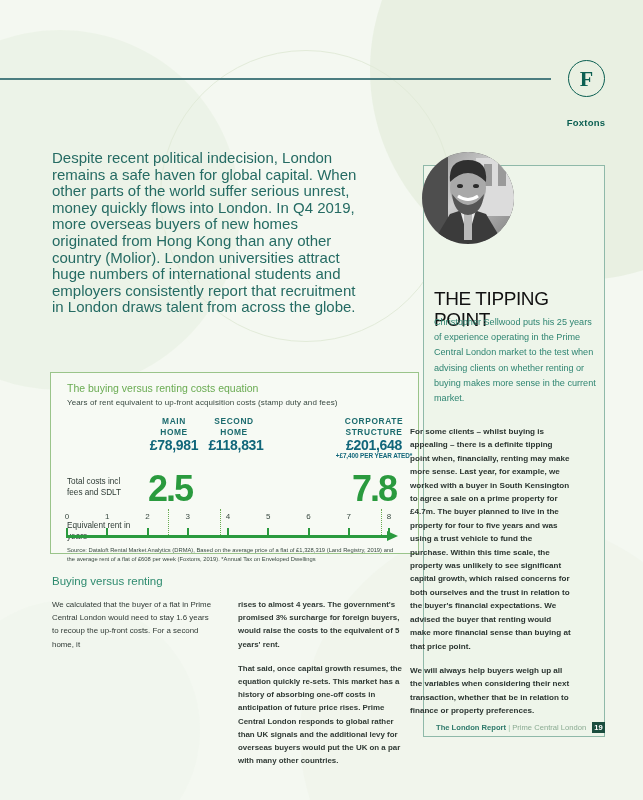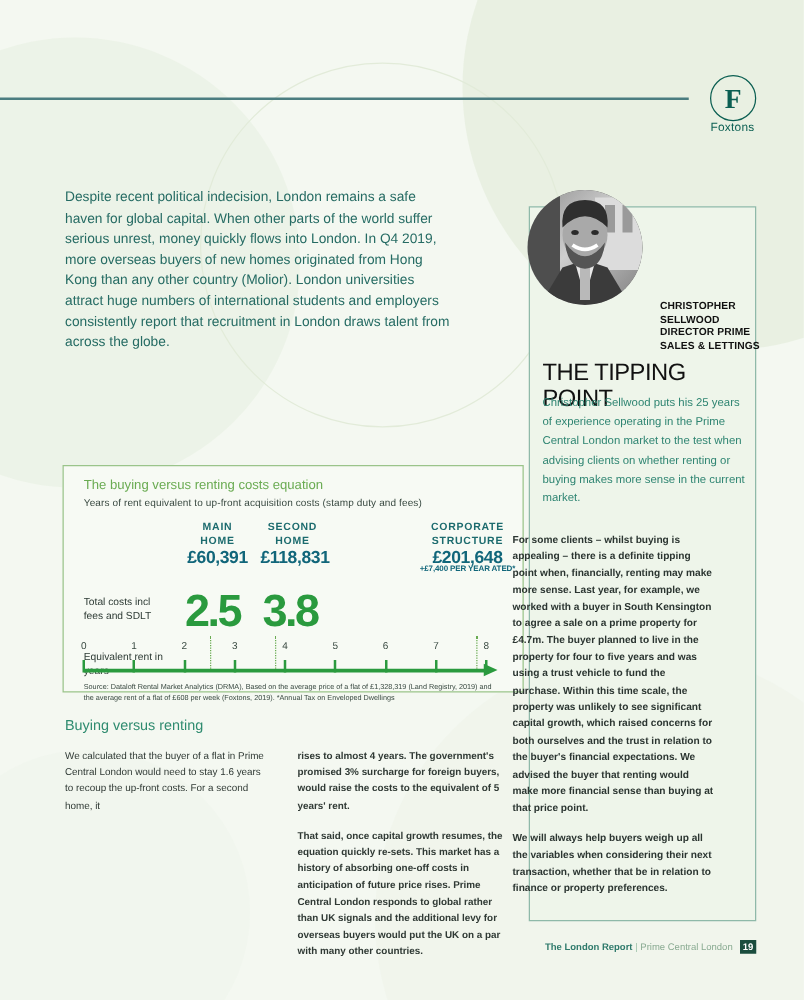--- a/index.html
+++ b/index.html
@@ -27,25 +27,25 @@
   .page{position:relative;width:643px;height:800px;}
 
   
   .header{position:absolute;left:0;top:60px;width:643px;height:62px;}
   .rule{position:absolute;left:0;top:18px;width:551px;height:2px;background:#4b7d80;}
   .logo{position:absolute;left:556px;top:0;width:60px;text-align:center;}
   .logo-mark{width:35px;height:35px;border-radius:50%;border:1.6px solid #0b5f52;
       margin:0 auto;display:flex;align-items:center;justify-content:center;}
   .logo-mark span{font-family:"Liberation Serif", serif;font-weight:bold;font-size:22px;
       color:#0b5f52;line-height:1;letter-spacing:-1px;}
-  .logo-name{margin-top:0;font-size:9.5px;color:#0b5f52;font-weight:normal;letter-spacing:.2px;}
+  .logo-name{margin-top:20px;font-size:9.5px;color:#0b5f52;font-weight:bold;letter-spacing:.2px;}
 
   
   .intro{position:absolute;left:52px;top:150px;width:310px;
-      font-size:11px;line-height:16.6px;color:#256b63;}
+      font-size:15px;line-height:16.6px;color:#256b63;}
 
   
   .info-box{position:absolute;left:50px;top:372px;width:367px;height:180px;
       border:1.2px solid #9ac48a;background:#f7faf4;}
   .info-title{position:absolute;left:16px;top:9px;font-size:10.5px;color:#6aab52;}
   .info-sub{position:absolute;left:16px;top:25px;font-size:8px;color:#3a4a42;letter-spacing:.1px;}
 
   .col-head{position:absolute;text-align:center;font-size:8.4px;line-height:10.5px;
       color:#1c6b6e;font-weight:bold;letter-spacing:.6px;}
   .hd-main{left:92px;top:43px;width:62px;}
@@ -102,21 +102,21 @@
       font-size:8.2px;line-height:10.5px;color:#111;font-weight:bold;letter-spacing:.1px;}
   .tipping{position:absolute;left:434px;top:288px;width:170px;
       font-size:19px;line-height:21px;color:#111;font-weight:normal;letter-spacing:-.4px;}
   .lede{position:absolute;left:434px;top:315px;width:162px;
       font-size:9.1px;line-height:15.2px;color:#2f8572;}
   .sb-body{position:absolute;left:410px;top:425px;width:162px;
       font-size:8.1px;line-height:13.4px;color:#2b3531;font-weight:bold;}
   .sb-body p{margin:0 0 11px 0;}
 
   
-  .footer{position:absolute;left:436px;top:752px;font-size:7.6px;}
+  .footer{position:absolute;left:436px;top:722px;font-size:7.6px;}
   .f-a{color:#2f7a6b;font-weight:bold;}
   .f-bar{color:#9dc3a8;}
   .f-b{color:#8aab92;}
   .f-pg{display:inline-block;margin-left:4px;background:#1b4d3e;color:#fff;
       font-weight:bold;font-size:7.6px;padding:1px 2px;}
 </style>
 </head>
 <body>
 
 <div class="bg-layer">
@@ -154,27 +154,27 @@
       <div>HOME</div>
     </div>
     <div class="col-head hd-corp">
       <div>CORPORATE</div>
       <div>STRUCTURE</div>
     </div>
 
     <div class="row-label lbl-total">Total costs incl fees and SDLT</div>
     <div class="row-label lbl-equiv">Equivalent rent in years</div>
 
-    <div class="cost cost-main">£60,391</div>
+    <div class="cost cost-main">£78,981</div>
     <div class="cost cost-second">£118,831</div>
     <div class="cost cost-corp">£201,648</div>
     <div class="cost-note">+£7,400 PER YEAR ATED*</div>
 
     <div class="big big-main">2.5</div>
-    <div class="big big-second">3.8</div>
+    <div class="big big-corp">7.8</div>
 
     <div class="axis">
       <div class="axis-line"></div>
       <div class="axis-arrow"></div>
       <div id="ticks">
           <div class="tick" style="left: -1px;"></div>
           <div class="tnum" style="left: 0px;">0</div>
           <div class="tick" style="left: 39.25px;"></div>
           <div class="tnum" style="left: 40.25px;">1</div>
           <div class="tick" style="left: 79.5px;"></div>
@@ -237,21 +237,20 @@
         <ellipse cx="46" cy="36" rx="18" ry="21" fill="#a9a9a9"></ellipse>
         <path d="M28 30 q18 -18 36 0 q2 -22 -18 -22 q-20 0 -18 22 Z" fill="#2f2f2f"></path>
         <path d="M30 42 q16 22 32 0 q-2 20 -16 21 q-14 -1 -16 -21 Z" fill="#555"></path>
         <ellipse cx="38" cy="34" rx="3" ry="2" fill="#2b2b2b"></ellipse>
         <ellipse cx="54" cy="34" rx="3" ry="2" fill="#2b2b2b"></ellipse>
         <path d="M36 44 q10 7 20 0" stroke="#ffffff" stroke-width="3" fill="none"></path>
       </g>
     </svg>
   </div>
 
-  <div class="p-name">CHRISTOPHER SELLWOOD DIRECTOR PRIME SALES &amp; LETTINGS</div>
   <div class="tipping">THE TIPPING POINT</div>
   <div class="lede">Christopher Sellwood puts his 25 years of experience operating in the Prime Central London market to the test when advising clients on whether renting or buying makes more sense in the current market.</div>
   <div class="sb-body">
     <p>For some clients – whilst buying is appealing –  there is a definite tipping point when, financially, renting may make more sense. Last year, for example, we worked with a buyer in South Kensington to agree a sale on a prime property for £4.7m. The buyer planned to live in the property for four to five years and was using a trust vehicle to fund the purchase. Within this time scale, the property was unlikely to see significant capital growth, which raised concerns for both ourselves and the trust in relation to the buyer's financial expectations. We advised the buyer that renting would make more financial sense than buying at that price point.</p>
     <p>We will always help buyers weigh up all the variables when considering their next transaction, whether that be in relation to finance or property preferences.</p>
   </div>
 
   <div class="footer">
     <span class="f-a">The London Report</span>
     <span class="f-bar">|</span>

